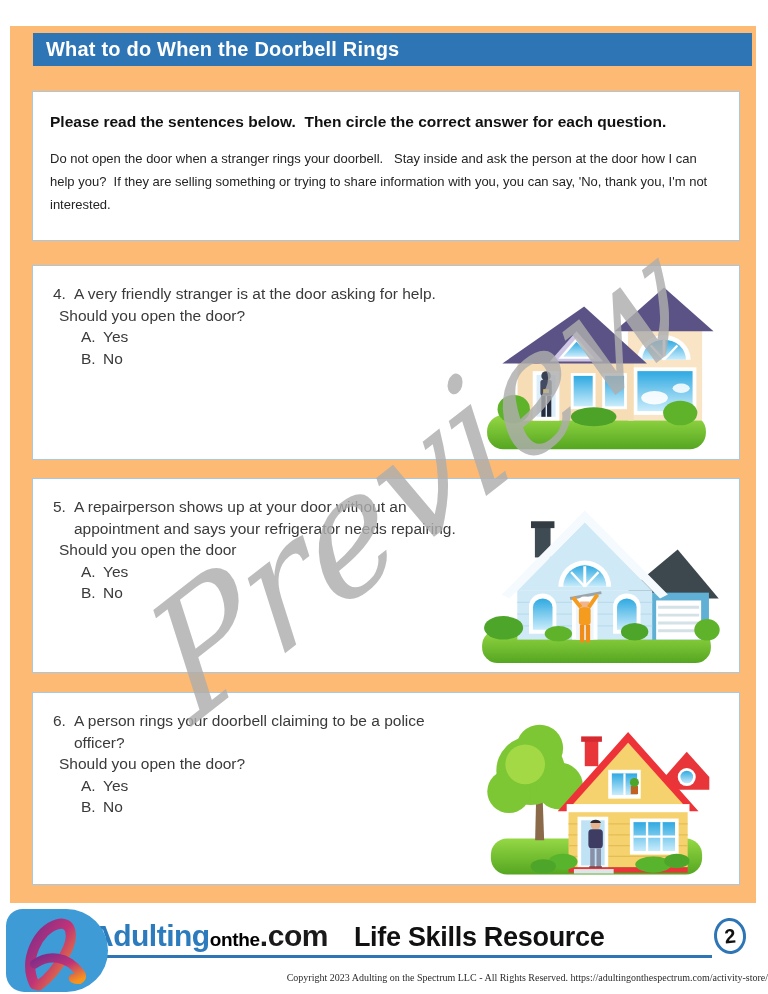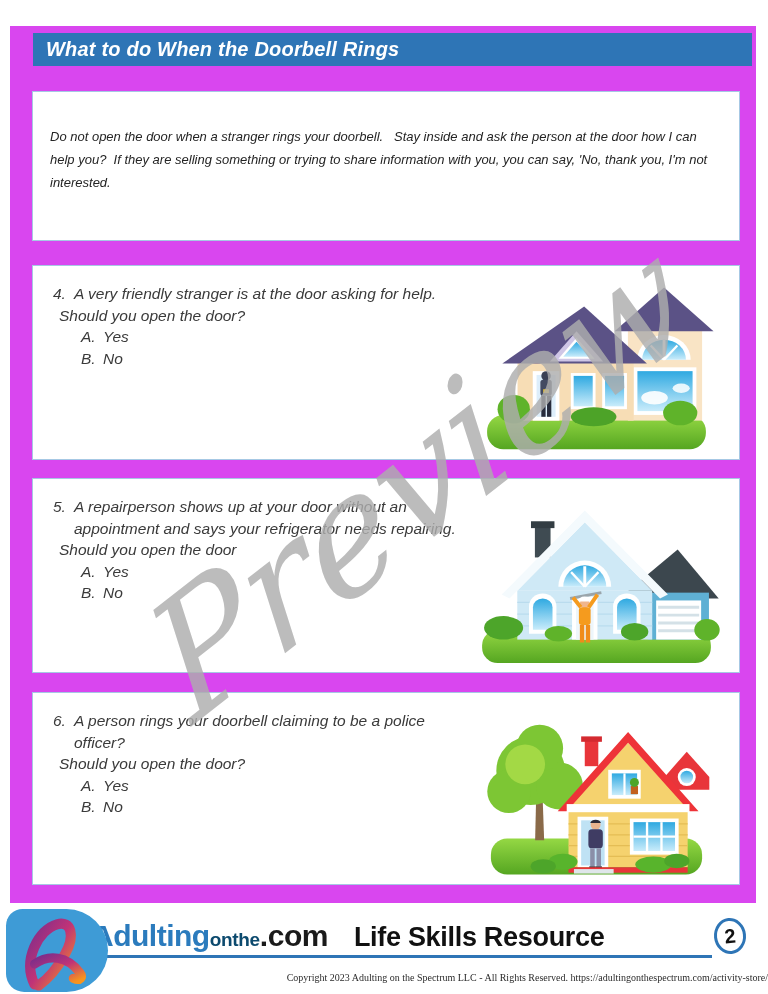--- a/index.html
+++ b/index.html
@@ -2,22 +2,21 @@
 <html><head>
 <meta charset="utf-8">
 <style>
   html,body{margin:0;padding:0;}
   body{
     width:768px;height:994px;position:relative;background:#ffffff;
     font-family:"Liberation Sans", sans-serif;overflow:hidden;
   }
   .page-surface{
     position:absolute;left:10px;top:26px;width:746px;height:877px;
-    background:#d946ef;
-    font-style:italic;
+    background:#fdba74;
   }
   .title-bar{
     position:absolute;left:23px;top:7px;width:719px;height:33px;
     background:#2e75b6;color:#ffffff;font-weight:bold;font-size:20px;
     line-height:33px;padding-left:13px;box-sizing:border-box;
     letter-spacing:.2px;
   }
   .wbox{
     position:absolute;left:22px;width:708px;background:#ffffff;
     border:1px solid #a6c8e4;box-sizing:border-box;
@@ -57,21 +56,21 @@
   .logo{
     position:absolute;left:6px;top:909px;width:102px;height:83px;
     background:#3e9bd6;border-radius:20px 50px 50px 22px;z-index:5;
   }
   .brand-line{
     position:absolute;left:92px;top:919px;width:660px;height:40px;
     display:flex;align-items:baseline;white-space:nowrap;
   }
   .brand-blue{color:#2b7bbd;font-weight:bold;font-size:30px;letter-spacing:-0.5px;}
   .brand-black{color:#1a1a1a;font-weight:bold;font-size:30px;letter-spacing:-0.5px;}
-  .brand-small{color:#0c4a6e;font-weight:bold;font-size:19px;letter-spacing:-0.3px;}
+  .brand-small{color:#000000;font-weight:bold;font-size:19px;letter-spacing:-0.3px;}
   .brand-tagline{color:#111111;font-weight:bold;font-size:27px;margin-left:26px;letter-spacing:-0.3px;}
   .brand-underline{
     position:absolute;left:90px;top:955px;width:622px;height:3px;background:#2e75b6;
   }
   .page-circle{
     position:absolute;left:714px;top:918px;width:32px;height:36px;
     border:3px solid #2e75b6;border-radius:50%;background:#ffffff;
     box-sizing:border-box;display:flex;align-items:center;justify-content:center;
     font-weight:bold;font-size:20px;color:#111111;transform:rotate(-6deg);
   }
@@ -81,20 +80,21 @@
   }
 </style>
 </head>
 <body>
 
 <div class="page-surface">
 
   <div class="title-bar">What to do When the Doorbell Rings</div>
 
   <div class="wbox intro-box">
+    <div class="intro-head">Please read the sentences below.  Then circle the correct answer for each question.</div>
     <div class="intro-body">Do not open the door when a stranger rings your doorbell.   Stay inside and ask the person at the door how I can help you?  If they are selling something or trying to share information with you, you can say, 'No, thank you, I'm not interested.</div>
   </div>
 
   <div class="wbox q-box-4">
     <div class="q-textcol">
       <div class="q-first">
         <span class="q-num">4.</span>
         <span class="q-text">A very friendly stranger is at the door asking for help.</span>
       </div>
       <div class="q-prompt">Should you open the door?</div>

